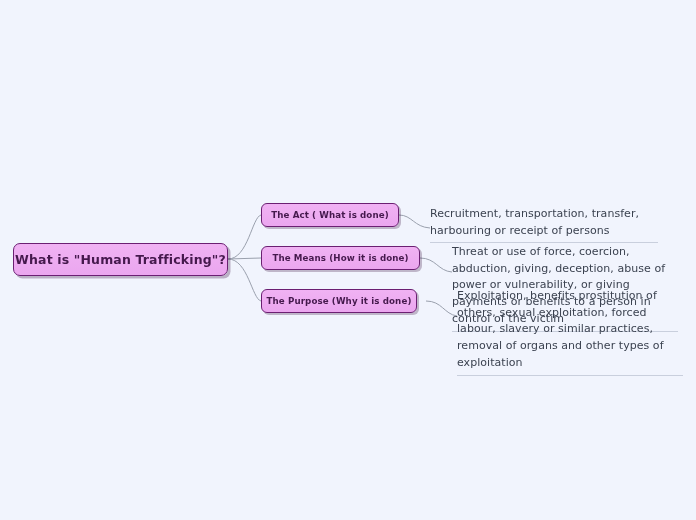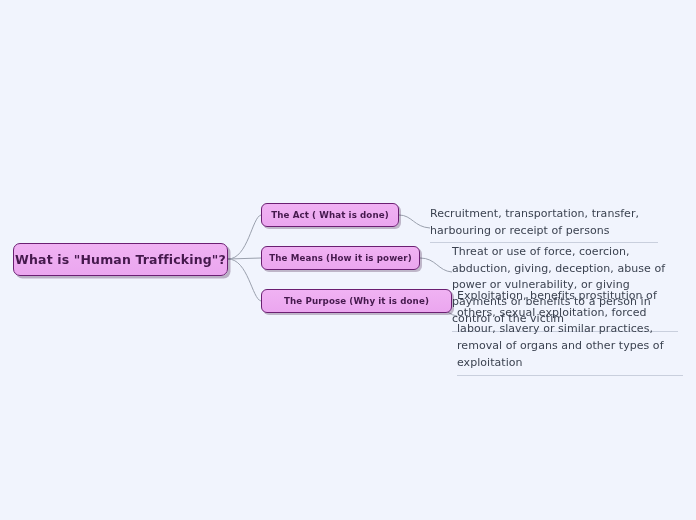--- a/index.html
+++ b/index.html
@@ -55,21 +55,21 @@
     height: 24px;
     font-size: 8.7px;
     font-weight: bold;
     letter-spacing: 0.1px;
     padding: 4px 11px;
     border-radius: 6px;
     box-shadow: 2px 2px 0 rgba(60, 20, 70, 0.28);
   }
   .node.child.act     { left: 261px; top: 203px; width: 138px; }
   .node.child.means   { left: 261px; top: 246px; width: 159px; }
-  .node.child.purpose { left: 261px; top: 289px; width: 191px; }
+  .node.child.purpose { left: 261px; top: 289px; width: 156px; }
 
   
   .detail {
     position: absolute;
     box-sizing: border-box;
     color: #3b4250;
     font-size: 11px;
     line-height: 1.52;
     letter-spacing: 0.05px;
     padding-bottom: 3px;
@@ -96,21 +96,21 @@
 
     <path d="M420 258 C 436 258, 438 271, 452 272" fill="none" stroke="#9aa0ad" stroke-width="1"></path>
 
     <path d="M426 301 C 442 301, 444 314, 457 316" fill="none" stroke="#9aa0ad" stroke-width="1"></path>
   </svg>
 
   <div class="node root">What is "Human Trafficking"?</div>
 
   <div class="node child act">The Act ( What is done)</div>
 
-  <div class="node child means">The Means (How it is power)</div>
+  <div class="node child means">The Means (How it is done)</div>
 
   <div class="node child purpose">The Purpose (Why it is done)</div>
 
   <div class="detail d1">Recruitment, transportation, transfer, harbouring or receipt of persons</div>
 
   <div class="detail d2">Threat or use of force, coercion, abduction, giving, deception, abuse of power or vulnerability, or giving payments or benefits to a person in control of the victim</div>
 
   <div class="detail d3">Exploitation, benefits prostitution of others, sexual exploitation, forced labour, slavery or similar practices, removal of organs and other types of exploitation</div>
 
 </div>

